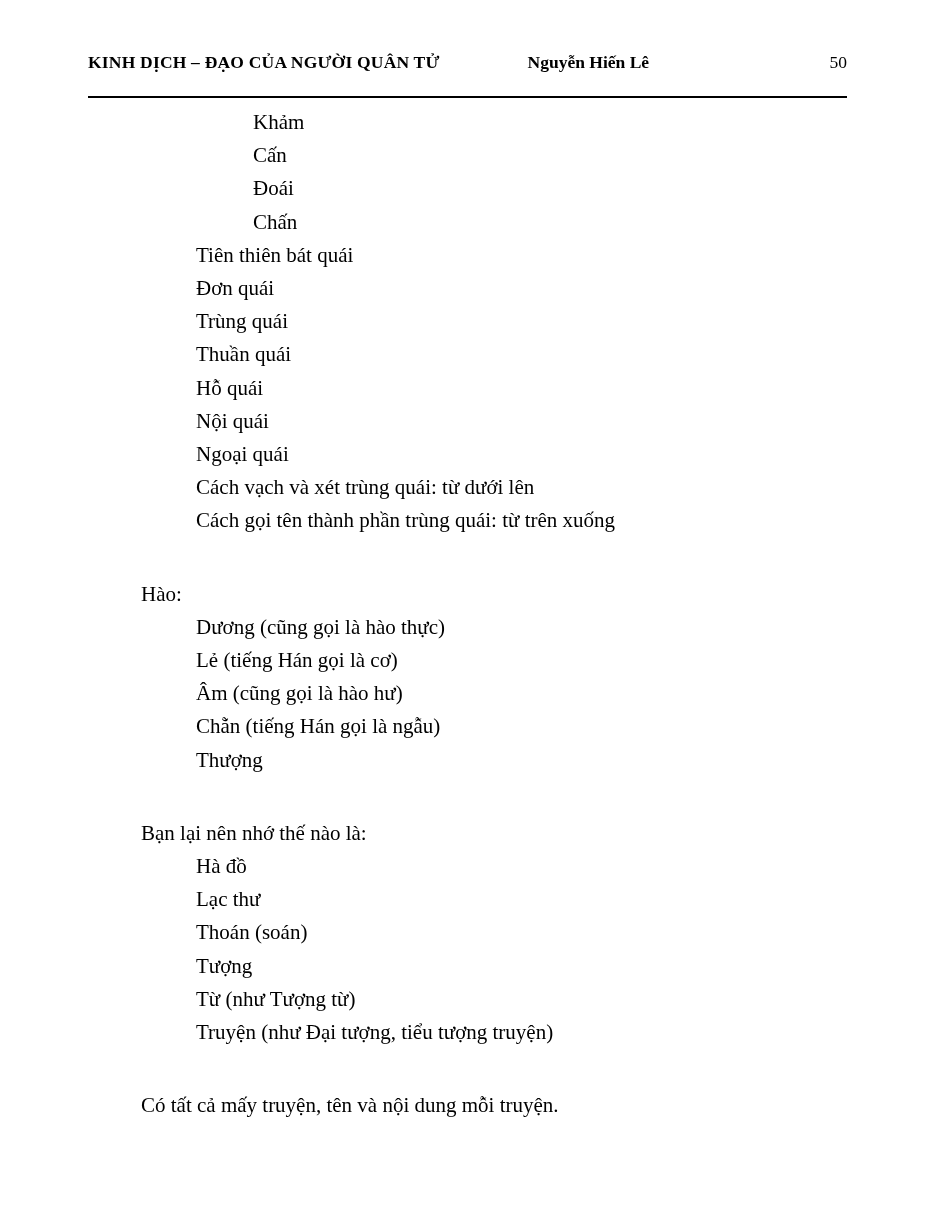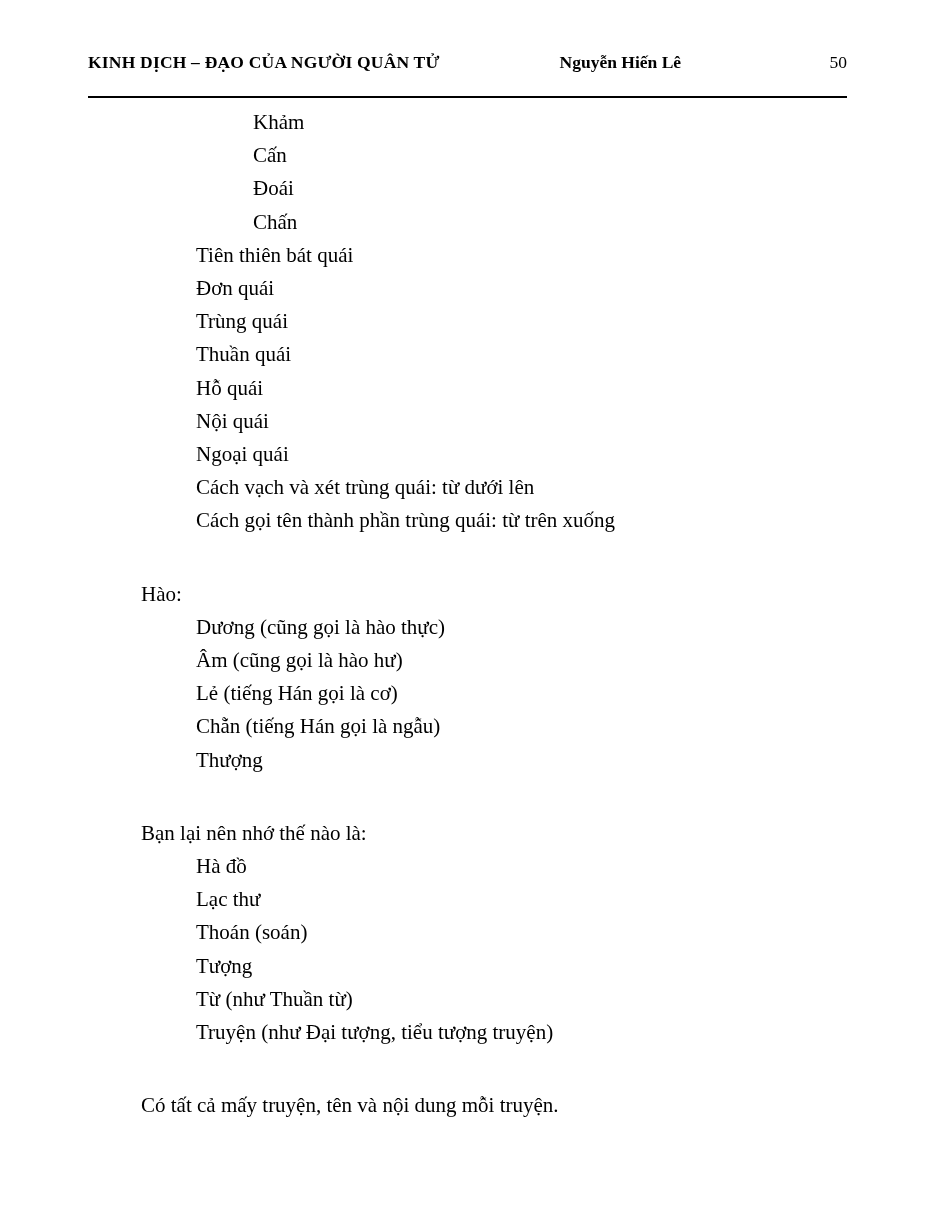--- a/index.html
+++ b/index.html
@@ -36,21 +36,21 @@
     font-weight: bold;
     font-size: 17.5px;
     letter-spacing: 0.2px;
     white-space: nowrap;
   }
   .header-mid {
     font-family: "Liberation Serif", serif;
     font-weight: bold;
     font-size: 17.5px;
     white-space: nowrap;
-    margin-left: 120px;
+    margin-left: 88px;
   }
   .header-right {
     font-family: "Liberation Serif", serif;
     font-weight: normal;
     font-size: 17.5px;
     margin-left: auto;
     white-space: nowrap;
   }
   .header-rule {
     position: absolute;
@@ -99,27 +99,27 @@
       <div class="line ind-1">Đơn quái</div>
       <div class="line ind-1">Trùng quái</div>
       <div class="line ind-1">Thuần quái</div>
       <div class="line ind-1">Hỗ quái</div>
       <div class="line ind-1">Nội quái</div>
       <div class="line ind-1">Ngoại quái</div>
       <div class="line ind-1">Cách vạch và xét trùng quái: từ dưới lên</div>
       <div class="line ind-1">Cách gọi tên thành phần trùng quái: từ trên xuống</div>
       <div class="line ind-0">Hào:</div>
       <div class="line ind-1">Dương (cũng gọi là hào thực)</div>
+      <div class="line ind-1">Lẻ (tiếng Hán gọi là cơ)</div>
       <div class="line ind-1">Âm (cũng gọi là hào hư)</div>
-      <div class="line ind-1">Lẻ (tiếng Hán gọi là cơ)</div>
       <div class="line ind-1">Chẵn (tiếng Hán gọi là ngẫu)</div>
       <div class="line ind-1">Thượng</div>
       <div class="line ind-0">Bạn lại nên nhớ thế nào là:</div>
       <div class="line ind-1">Hà đồ</div>
       <div class="line ind-1">Lạc thư</div>
       <div class="line ind-1">Thoán (soán)</div>
       <div class="line ind-1">Tượng</div>
-      <div class="line ind-1">Từ (như Thuần từ)</div>
+      <div class="line ind-1">Từ (như Tượng từ)</div>
       <div class="line ind-1">Truyện (như Đại tượng, tiểu tượng truyện)</div>
       <div class="line ind-0">Có tất cả mấy truyện, tên và nội dung mỗi truyện.</div>
     </div>
 
 </div>
 
 </body></html>

